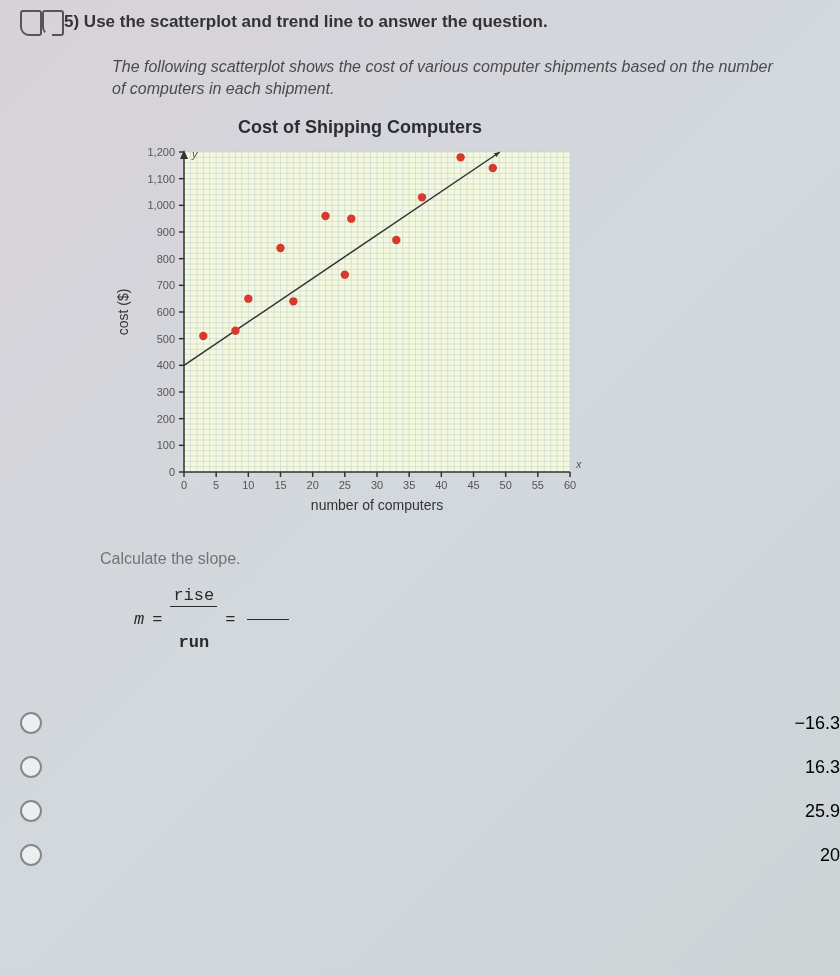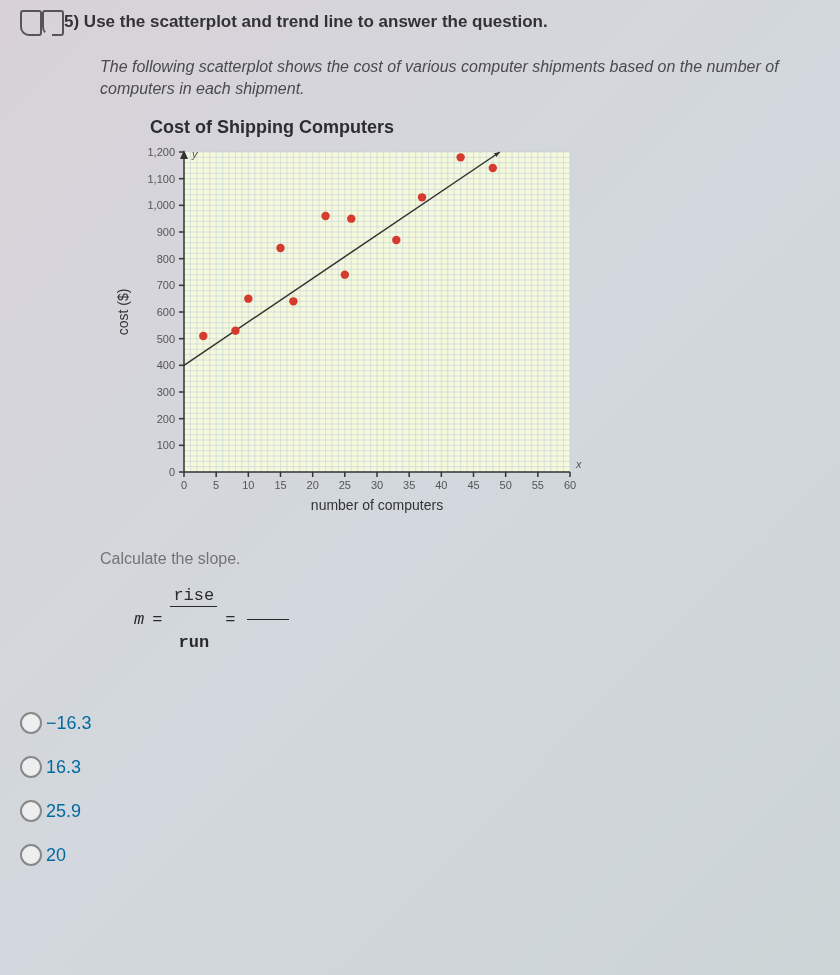--- a/index.html
+++ b/index.html
@@ -41,30 +41,31 @@
     margin-left: 100px;
     margin-top: 20px;
     width: 680px;
   }
   .intro {
     font-style: italic;
     color: #4b4b4f;
     font-size: 16px;
     line-height: 1.35;
     margin-bottom: 18px;
+    margin-left: 12px;
   }
   .chart-wrap {
     text-align: left;
     margin-left: 10px;
   }
   .chart-title {
     font-weight: bold;
     color: #2c2c33;
     font-size: 18px;
-    text-align: left;
+    text-align: center;
     width: 420px;
     margin: 0 0 4px 40px;
   }
   svg.chart {
     display: block;
   }
   .grid-line { stroke: #b7cdd6; stroke-width: 0.5; }
   .axis { stroke: #333; stroke-width: 1.5; }
   .tick { stroke: #333; stroke-width: 1.5; }
   .plotbg { fill: #f5f8db; }
@@ -105,21 +106,22 @@
   }
   .answers {
     margin: 60px 0 0 20px;
   }
   .ans {
     display: flex;
     align-items: center;
     gap: 4px;
     margin: 22px 0;
     font-size: 18px;
-    color: #0369a1;
+    color: #000000;
+    justify-content: space-between;
   }
   .radio {
     width: 22px; height: 22px;
     border: 2px solid #888;
     border-radius: 50%;
     background: #eceef0;
   }
 </style>
 </head>
 <body>

